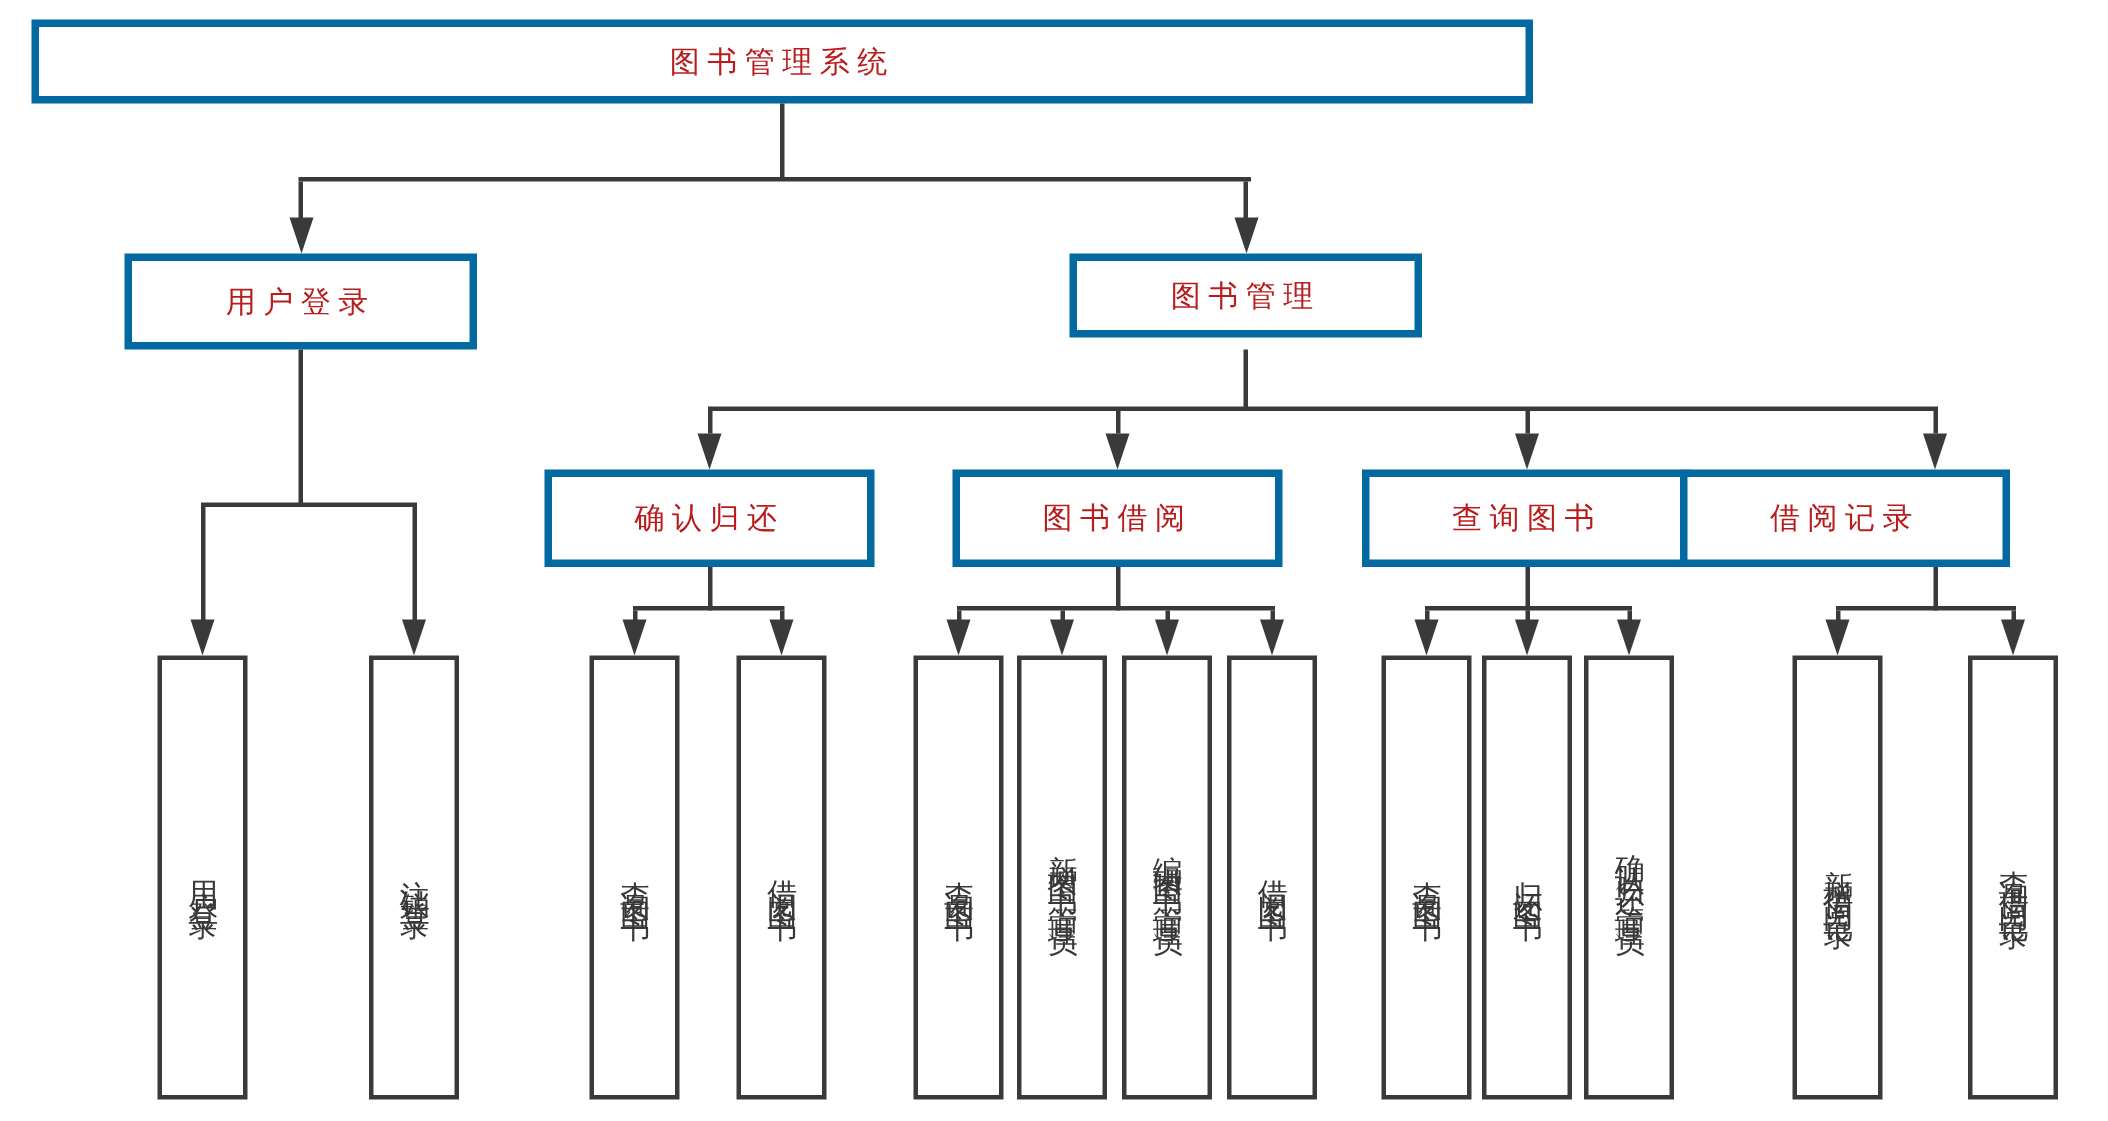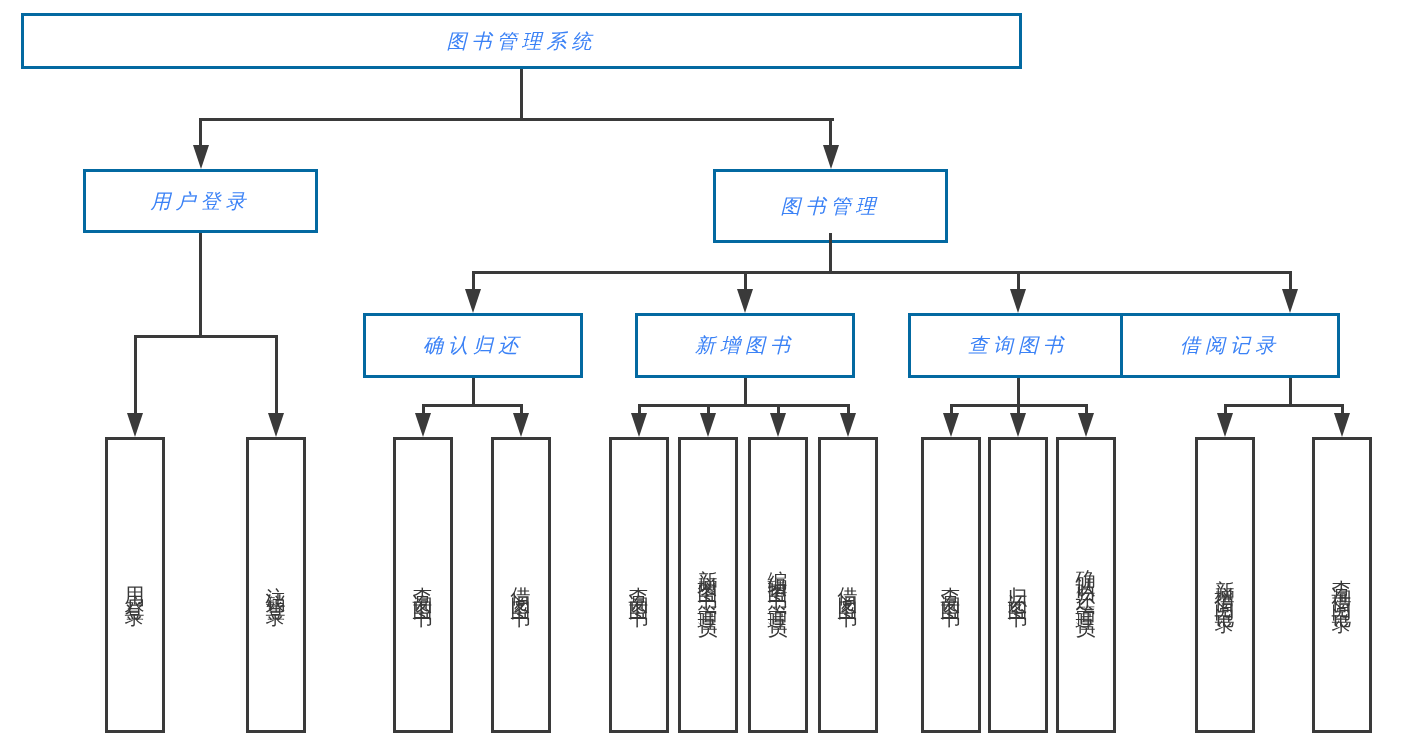--- a/index.html
+++ b/index.html
@@ -6,26 +6,25 @@
   #canvas{
     position:relative;
     width:1405px;height:747px;
     background:#fff;
     font-family:"Liberation Sans","DejaVu Sans",sans-serif;
     overflow:hidden;
   }
   .hbox{
     position:absolute;
     box-sizing:border-box;
-    border:3px solid #0369a1;
+    border:5px solid #0369a1;
     background:#fff;
     display:flex;align-items:center;justify-content:center;
-    font-size:20px;letter-spacing:5px;color:#3b82f6;
+    font-size:20px;letter-spacing:5px;color:#b91c1c;
     white-space:nowrap;
-    font-style:italic;
   }
   .vbox{
     position:absolute;
     top:437px;width:60px;height:296px;
     box-sizing:border-box;
     border:3px solid #3a3a3a;
     background:#fff;
     display:flex;align-items:center;justify-content:center;
   }
   .vlabel{
@@ -63,21 +62,21 @@
   <div class="vline" style="left:519.5px;top:69px;height:51px;"></div>
   <div class="hline" style="left:199px;top:118px;width:635px;"></div>
   <div class="vline" style="left:199px;top:121px;height:25px;"></div>
   <div class="arrow" style="left:192.5px;top:145px;"></div>
   <div class="vline" style="left:829px;top:121px;height:25px;"></div>
   <div class="arrow" style="left:822.5px;top:145px;"></div>
 
   <div class="hbox" style="left:83px;top:169px;width:235px;height:64px;">
     <span>用户登录</span>
   </div>
-  <div class="hbox" style="left:713px;top:169px;width:235px;height:74px;">
+  <div class="hbox" style="left:713px;top:169px;width:235px;height:56px;">
     <span>图书管理</span>
   </div>
 
   <div class="vline" style="left:199px;top:233px;height:105px;"></div>
   <div class="hline" style="left:133.5px;top:335px;width:144px;"></div>
   <div class="vline" style="left:133.5px;top:338px;height:77px;"></div>
   <div class="arrow" style="left:127px;top:413px;"></div>
   <div class="vline" style="left:274.5px;top:338px;height:77px;"></div>
   <div class="arrow" style="left:268px;top:413px;"></div>
 
@@ -89,21 +88,21 @@
   <div class="arrow" style="left:737px;top:289px;"></div>
   <div class="vline" style="left:1016.5px;top:274px;height:15px;"></div>
   <div class="arrow" style="left:1010px;top:289px;"></div>
   <div class="vline" style="left:1288.5px;top:274px;height:15px;"></div>
   <div class="arrow" style="left:1282px;top:289px;"></div>
 
   <div class="hbox" style="left:363px;top:313px;width:220px;height:65px;">
     <span>确认归还</span>
   </div>
   <div class="hbox" style="left:635px;top:313px;width:220px;height:65px;">
-    <span>新增图书</span>
+    <span>图书借阅</span>
   </div>
   <div class="hbox" style="left:908px;top:313px;width:220px;height:65px;">
     <span>查询图书</span>
   </div>
   <div class="hbox" style="left:1120px;top:313px;width:220px;height:65px;">
     <span>借阅记录</span>
   </div>
 
   <div class="vline" style="left:471.5px;top:378px;height:29px;"></div>
   <div class="hline" style="left:421.5px;top:404px;width:101px;"></div>

